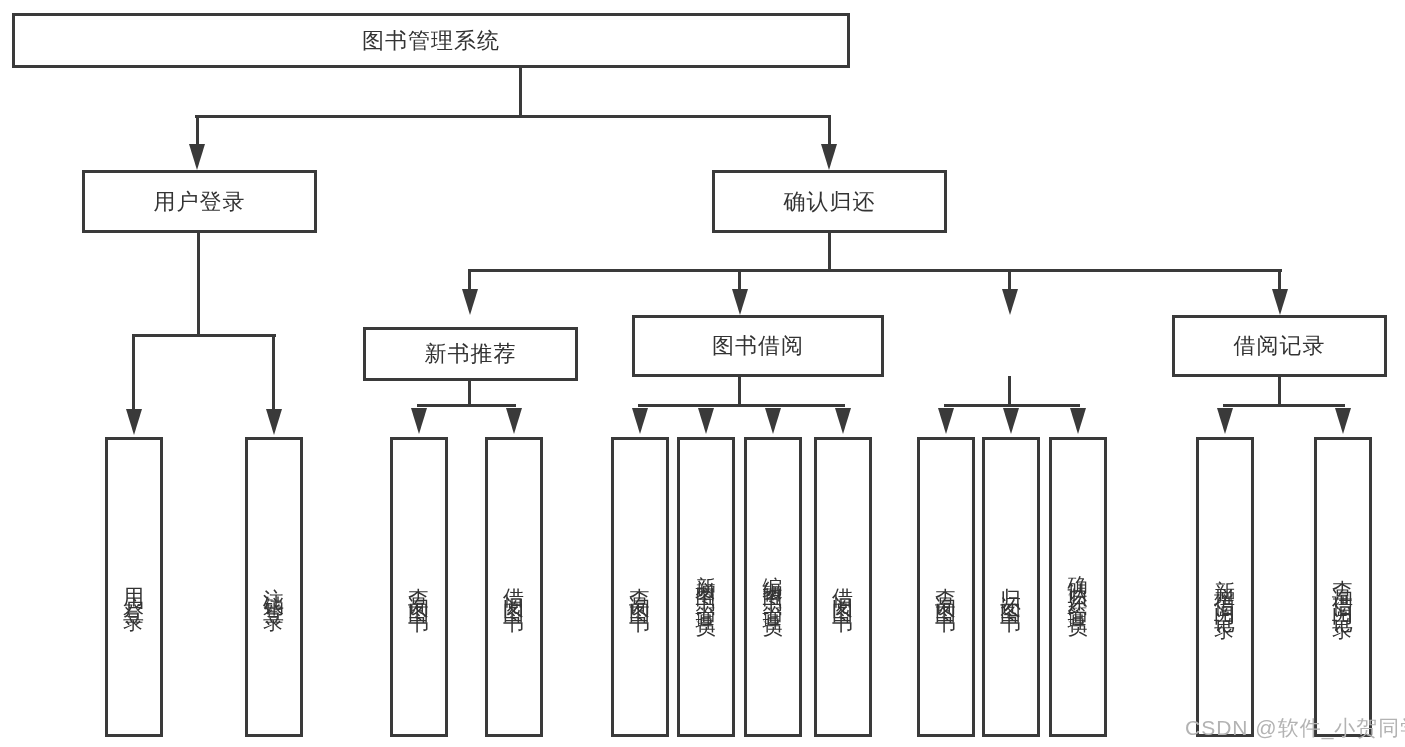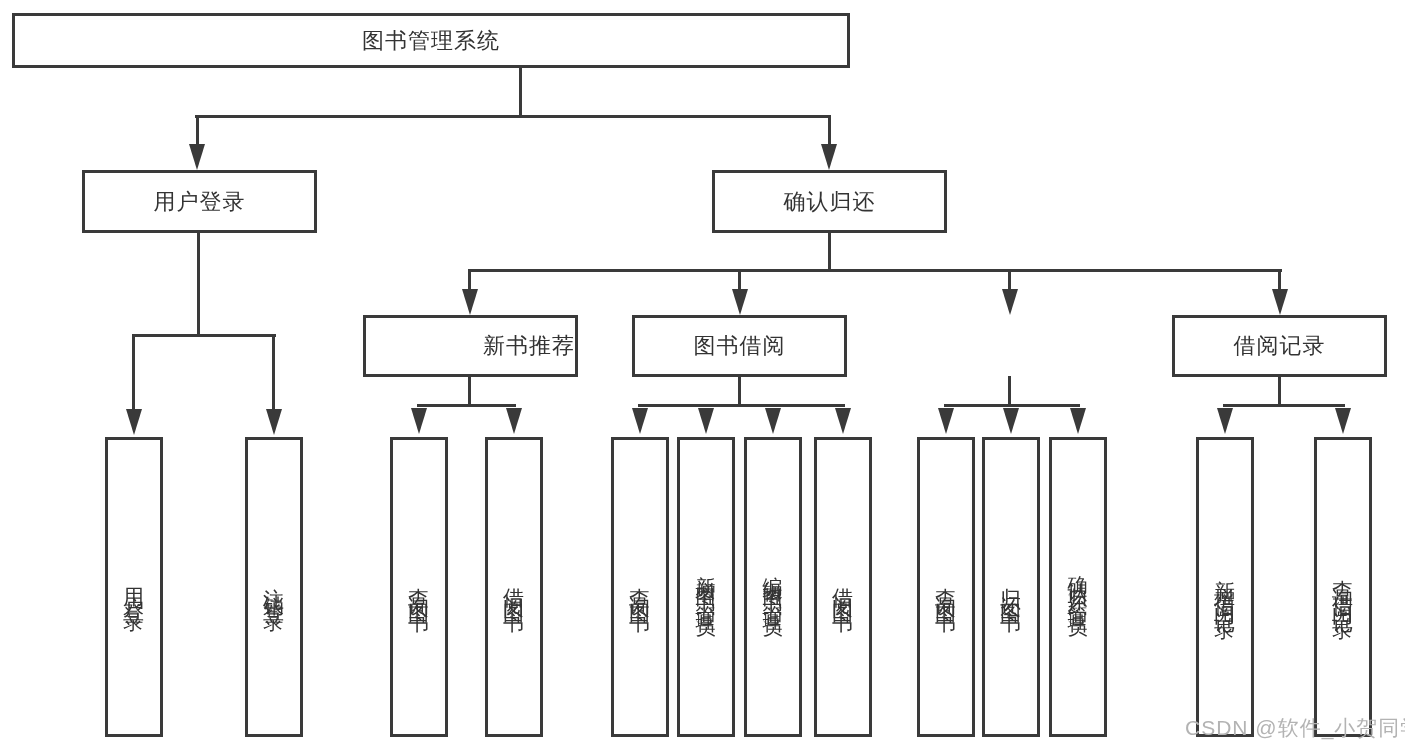--- a/index.html
+++ b/index.html
@@ -90,24 +90,24 @@
     <span>图书管理系统</span>
   </div>
 
   <div class="box hdr" style="left:82px;top:170px;width:235px;height:63px;">
     <span>用户登录</span>
   </div>
   <div class="box hdr" style="left:712px;top:170px;width:235px;height:63px;">
     <span>确认归还</span>
   </div>
 
-  <div class="box hdr" style="left:363px;top:315px;width:215px;height:62px;justify-content:flex-end;">
+  <div class="box hdr" style="left:363px;top:327px;width:215px;height:54px;">
     <span>新书推荐</span>
   </div>
-  <div class="box hdr" style="left:632px;top:315px;width:215px;height:62px;">
+  <div class="box hdr" style="left:632px;top:315px;width:252px;height:62px;">
     <span>图书借阅</span>
   </div>
   <div class="box hdr" style="left:1172px;top:315px;width:215px;height:62px;">
     <span>借阅记录</span>
   </div>
 
   <div class="box vbox" style="left:105px;top:437px;width:58px;height:300px;">
     <span>用户登录</span>
   </div>
   <div class="box vbox" style="left:245px;top:437px;width:58px;height:300px;">

